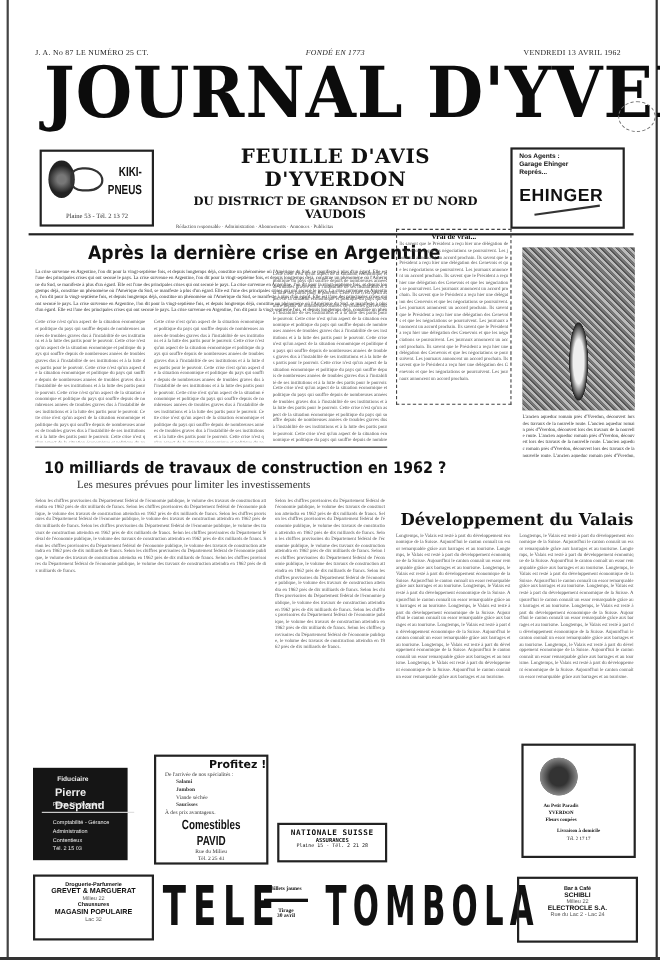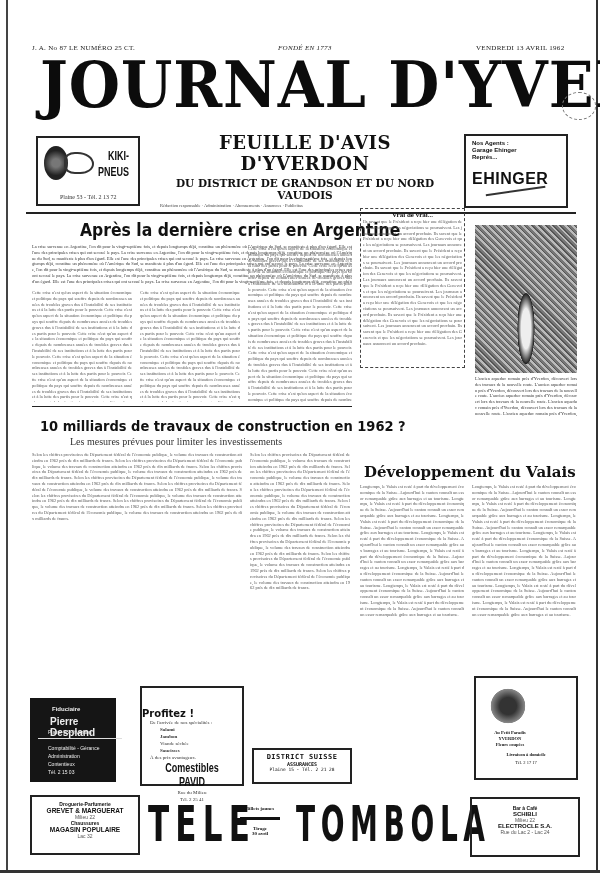--- a/index.html
+++ b/index.html
@@ -38,21 +38,21 @@
   .h2{font-family:"DejaVu Sans",sans-serif;font-weight:bold;font-size:14.5px;white-space:nowrap;transform:scaleX(0.9);transform-origin:left;}
   .sub{font-size:10px;color:#333;}
   .h3{font-family:"DejaVu Serif",serif;font-weight:bold;font-size:15px;white-space:nowrap;}
   .despland{left:30px;top:698px;width:86px;height:84px;background:#151515;color:#eee;font-family:"Liberation Sans",sans-serif;}
   .despland .a{position:absolute;left:22px;top:8px;font-size:6px;font-weight:bold;}
   .despland .b{position:absolute;left:20px;top:18px;font-size:10px;font-weight:bold;}
   .despland .c{position:absolute;left:18px;top:31px;font-size:5px;}
   .despland .hr{position:absolute;left:8px;top:40px;width:84px;height:1px;background:#ddd;}
   .despland .d{position:absolute;left:18px;top:46px;font-size:5px;line-height:8px;}
   .profitez{left:140px;top:686px;width:100px;height:96px;}
-  .profitez .t{text-align:left;font-family:"DejaVu Sans",sans-serif;font-weight:bold;font-size:10px;margin-top:20px;}
+  .profitez .t{text-align:right;font-family:"DejaVu Sans",sans-serif;font-weight:bold;font-size:10px;margin-top:2px;}
   .profitez .ln{font-size:5px;line-height:7px;padding-left:8px;color:#333;}
   .profitez .brand{text-align:center;font-family:"Liberation Sans",sans-serif;font-weight:bold;font-size:12px;transform:scaleX(0.75);}
   .nat{left:252px;top:748px;width:96px;height:32px;text-align:center;font-family:"DejaVu Sans Mono",monospace;}
   .nat .a{font-size:7px;font-weight:bold;letter-spacing:0.5px;margin-top:3px;}
   .nat .b{font-size:5px;font-weight:bold;}
   .nat .c{font-size:4.5px;}
   .fleur{left:474px;top:676px;width:100px;height:100px;}
   .fleur .bouquet{position:absolute;left:12px;top:8px;width:40px;height:40px;border-radius:50%;background:radial-gradient(circle,#333 30%,#888 60%,transparent 62%);}
   .fleur .txt{position:absolute;font-size:4.5px;line-height:6px;text-align:center;}
   .gr{left:30px;top:795px;width:106px;height:56px;text-align:center;font-family:"Liberation Sans",sans-serif;}
@@ -155,21 +155,21 @@
   <div class="ln" style="padding-left:18px;font-weight:bold;">Jambon</div>
   <div class="ln" style="padding-left:18px;">Viande séchée</div>
   <div class="ln" style="padding-left:18px;font-weight:bold;">Saucisses</div>
   <div class="ln">À des prix avantageux.</div>
   <div class="brand">Comestibles PAVID</div>
   <div class="ln" style="text-align:center;padding:0;">Rue du Milieu</div>
   <div class="ln" style="text-align:center;padding:0;">Tél. 2 25 41</div>
 </div>
 
 <div class="abs box nat">
-  <div class="a">DISTRICT SUISSE</div>
+  <div class="a">NATIONALE SUISSE</div>
   <div class="b">ASSURANCES</div>
   <div class="c">Plaine 15 - Tél. 2 21 28</div>
 </div>
 
 <div class="abs box fleur">
   <div class="bouquet"></div>
   <div class="txt" style="left:8px;top:52px;width:52px;font-weight:bold;">
       <div>Au Petit Paradis</div>
       <div>YVERDON</div>
       <div>Fleurs coupées</div>

